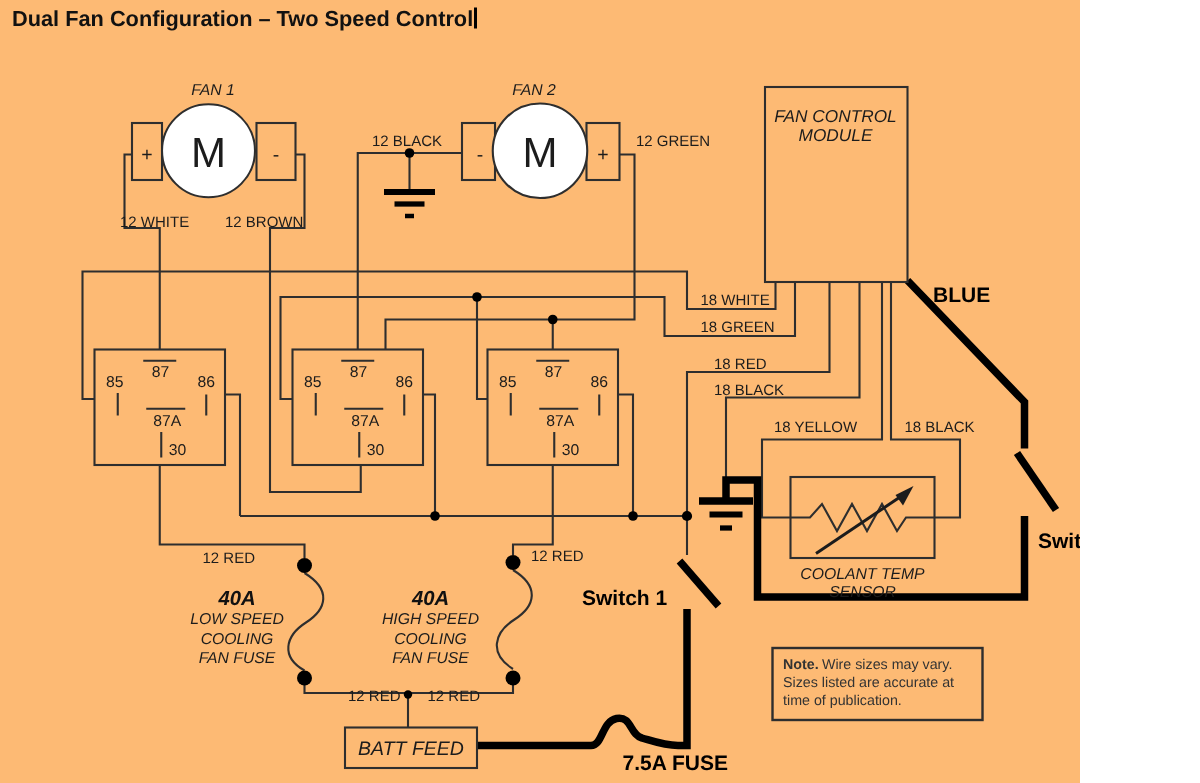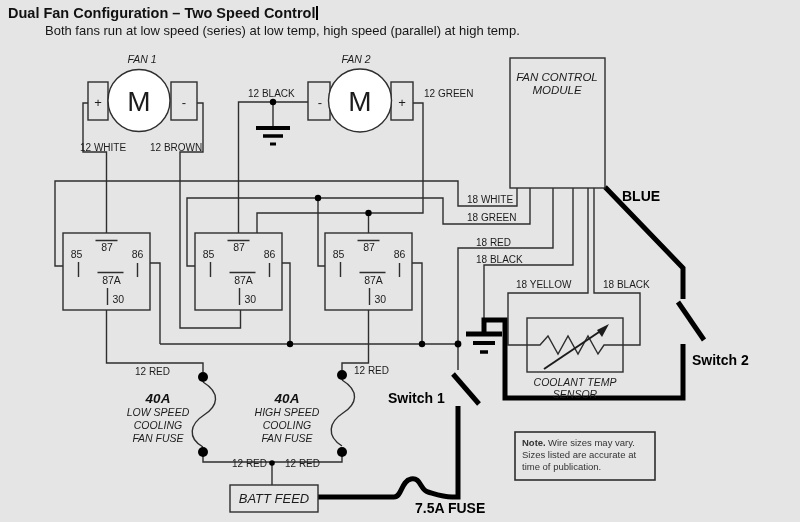--- a/index.html
+++ b/index.html
@@ -1,16 +1,16 @@
 <!DOCTYPE html>
 <html><head>
 <meta charset="utf-8">
 <style>
   html,body{margin:0;padding:0;background:#fff;}
-  #stage{position:relative;width:800px;height:522px;background:#e5e5e5;overflow:hidden;
+  #stage{position:relative;width:720px;height:522px;background:#fdba74;overflow:hidden;
          font-family:"Liberation Sans",sans-serif;}
   #doc-title{position:absolute;left:8px;top:5px;font-size:14.5px;font-weight:bold;color:#111;white-space:nowrap;}
   #doc-title .caret{display:inline-block;width:1.5px;height:14px;background:#000;vertical-align:-2px;margin-left:1px;}
   #doc-subtitle{position:absolute;left:45px;top:23px;font-size:13px;color:#161616;white-space:nowrap;}
   svg{position:absolute;left:0;top:0;}
   .w{stroke:#2e2e2e;stroke-width:1.4;fill:none;}
   .bx{stroke:#2e2e2e;stroke-width:1.4;fill:none;}
   .bxw{stroke:#2e2e2e;stroke-width:1.4;fill:#fff;}
   .t{stroke:#000;stroke-width:5;fill:none;stroke-linecap:butt;}
   .dot{fill:#000;stroke:none;}
@@ -26,21 +26,20 @@
   .note-t{font:9.5px "Liberation Sans",sans-serif;fill:#333;}
   .note-b{font:bold 9.5px "Liberation Sans",sans-serif;fill:#333;}
   .mid{text-anchor:middle;}
 </style>
 </head>
 <body>
 
 <div id="stage">
 
   <div id="doc-title"><span>Dual Fan Configuration – Two Speed Control</span><span class="caret"></span></div>
-  <div id="doc-subtitle">Both fans run at low speed (series) at low temp, high speed (parallel) at high temp.</div>
 
   <svg width="800" height="522" viewBox="0 0 800 522">
 
     <path class="w" d="M88,103 H83 V152 H106.5 V233"></path>
     <path class="w" d="M197,103 H203 V152 H180 V328 H240.5 V310"></path>
     <path class="w" d="M308,102 H238.5 V233"></path>
     <path class="w" d="M273,102 V126"></path>
     <path class="w" d="M413,103 H423 V213 H257 V233"></path>
     <path class="w" d="M368.5,213 V233"></path>
     <path class="w" d="M517,188 V206 H458 V181 H55 V266 H63"></path>

